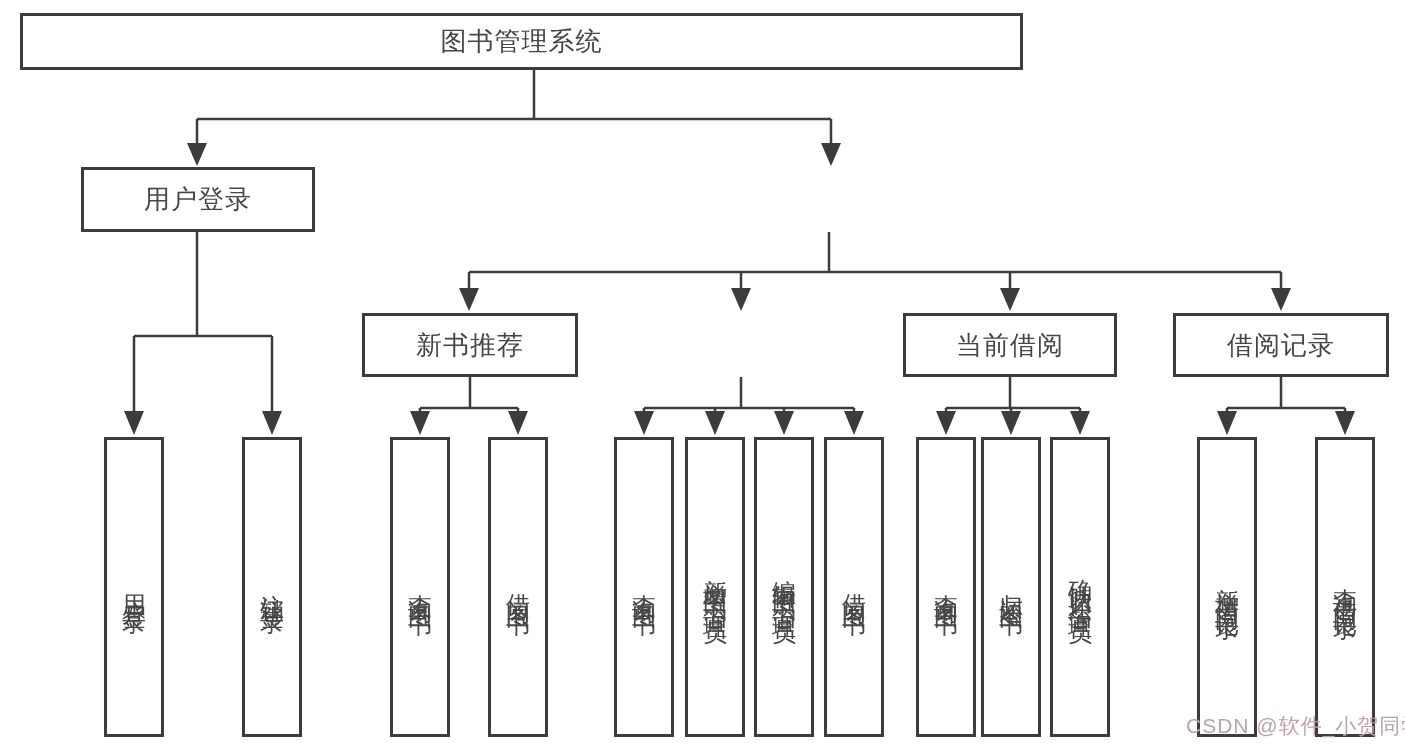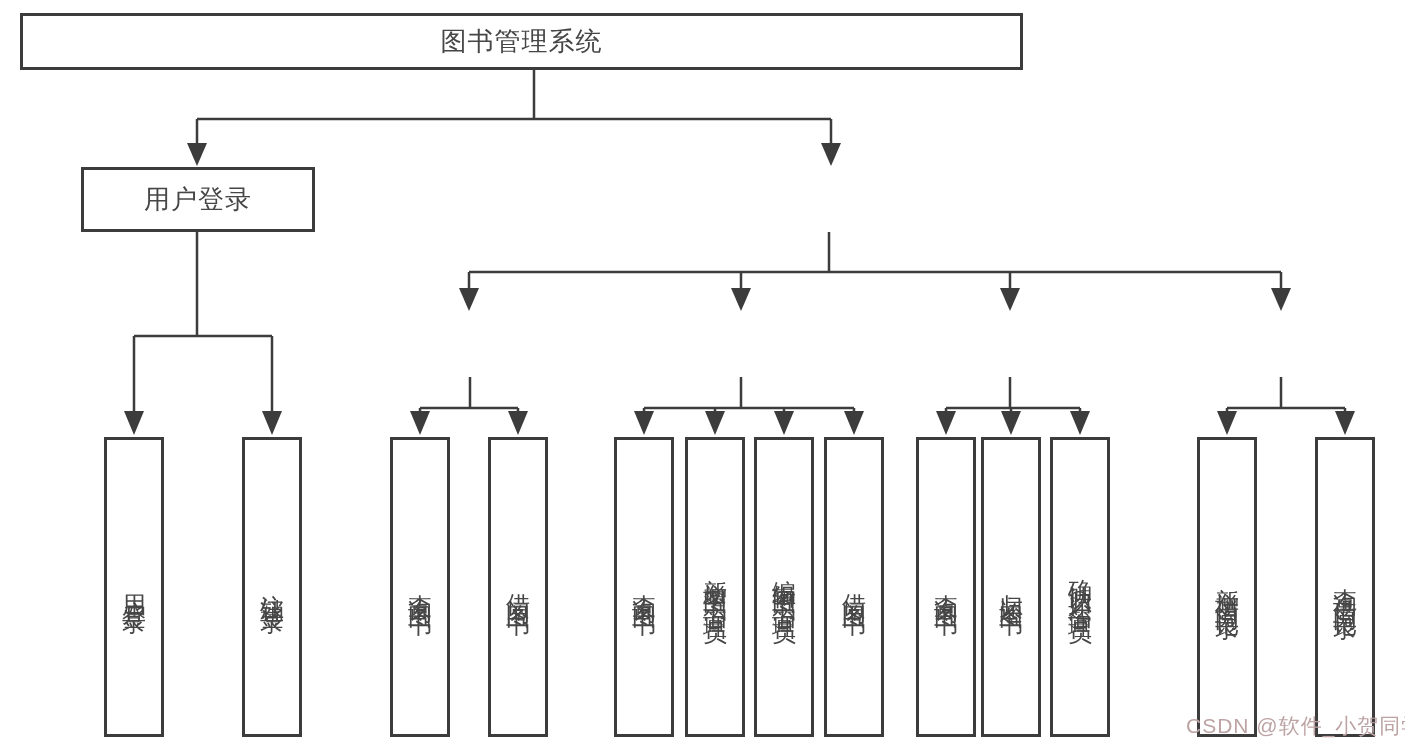--- a/index.html
+++ b/index.html
@@ -86,20 +86,23 @@
       <path class="ln" d="M1281 377 V408 M1227 408 H1345 M1227 408 V413 M1345 408 V413"></path>
       <polygon class="ah" points="1217,411 1237,411 1227,435"></polygon>
       <polygon class="ah" points="1335,411 1355,411 1345,435"></polygon>
     </g>
   </svg>
 
   <div class="box hbox" style="left:20px;top:13px;width:1003px;height:57px">图书管理系统</div>
 
   <div class="box hbox l2" style="left:81px;width:234px">用户登录</div>
 
+  <div class="box hbox l3" style="left:362px;width:216px">新书推荐</div>
+  <div class="box hbox l3" style="left:903px;width:214px">当前借阅</div>
+  <div class="box hbox l3" style="left:1173px;width:216px">借阅记录</div>
 
   <div class="box vbox" style="left:104px">用户登录</div>
   <div class="box vbox" style="left:242px">注销登录</div>
   <div class="box vbox" style="left:390px">查询图书</div>
   <div class="box vbox" style="left:488px">借阅图书</div>
   <div class="box vbox" style="left:614px">查询图书</div>
   <div class="box vbox" style="left:685px">新增图书（管理员）</div>
   <div class="box vbox" style="left:754px">编辑图书（管理员）</div>
   <div class="box vbox" style="left:824px">借阅图书</div>
   <div class="box vbox" style="left:916px">查询图书</div>

